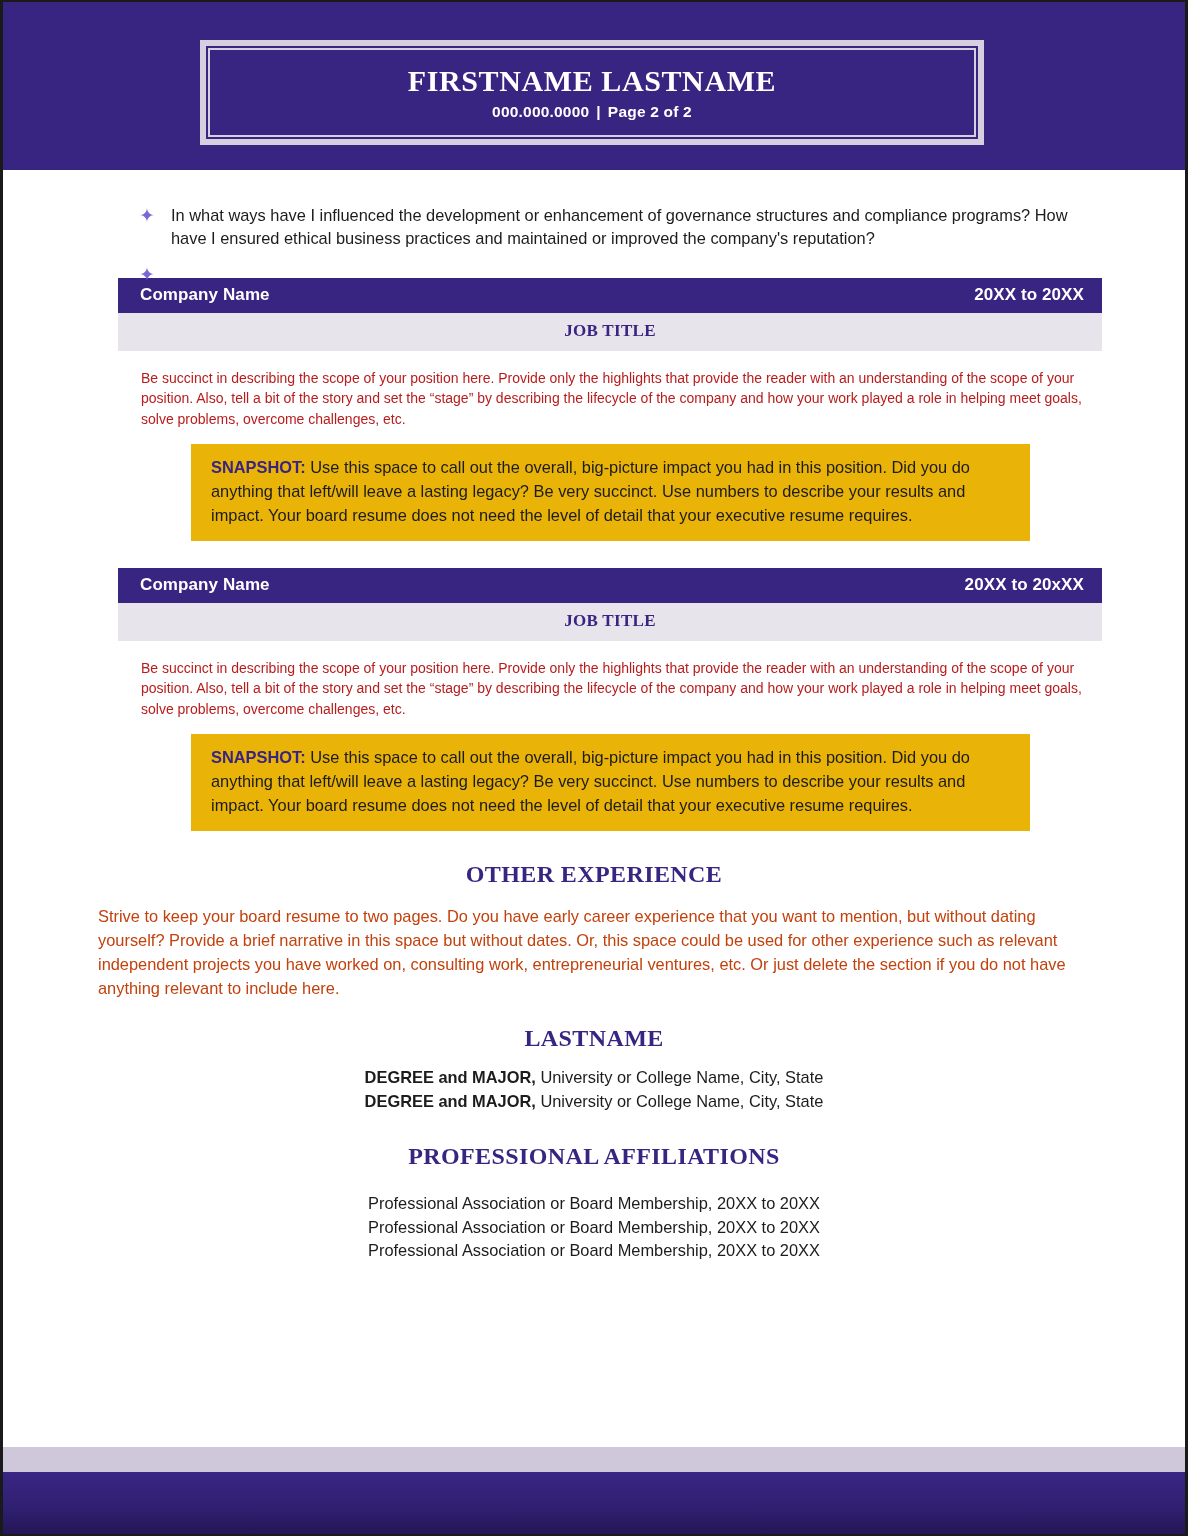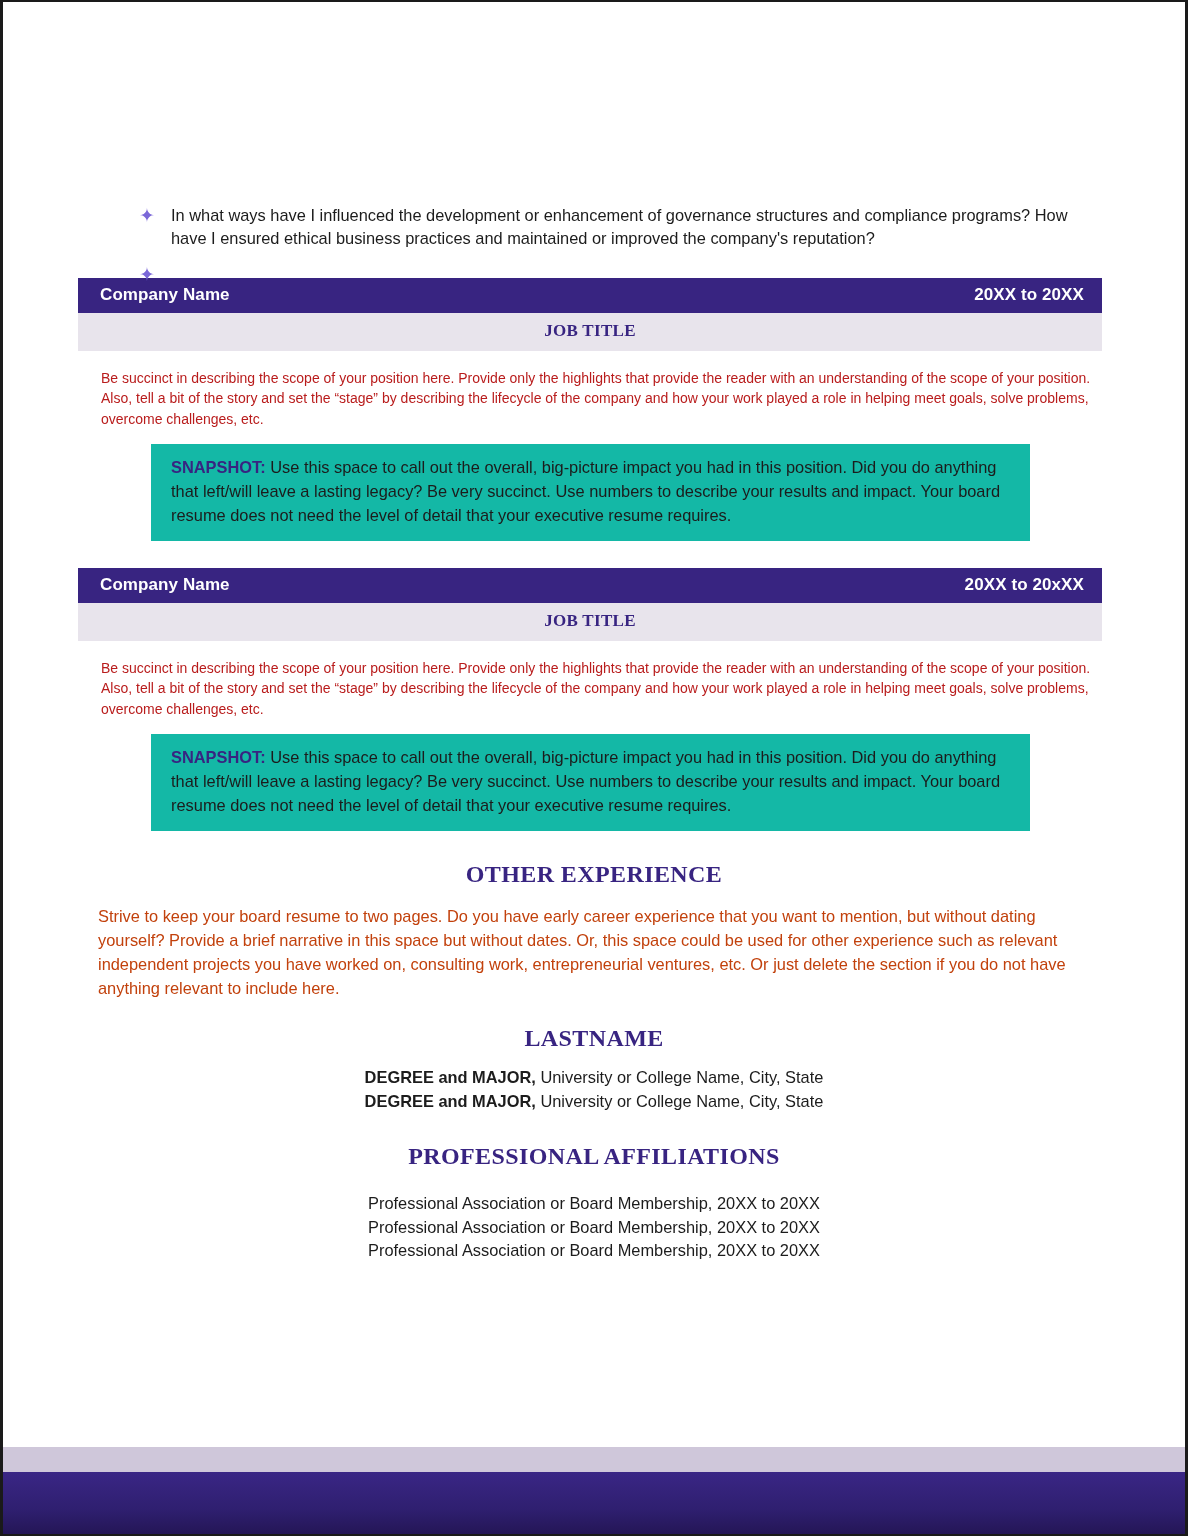--- a/index.html
+++ b/index.html
@@ -100,21 +100,21 @@
   .bullet-star {
     position: absolute;
     left: 136px;
     top: 0px;
     color: #7b68d8;
     font-size: 19px;
     line-height: 1.3;
   }
 
   
-  .job-block { margin-top: 27px; }
+  .job-block { margin-top: 27px; padding-left: 40px; }
   .company-bar {
     margin: 0 83px 0 75px;
     background: #382481;
     color: #ffffff;
     display: flex;
     align-items: center;
     justify-content: space-between;
     padding: 7px 18px 8px 22px;
     box-sizing: border-box;
   }
@@ -142,21 +142,21 @@
     font-family: Liberation Serif, serif;
   }
   .job-desc {
     margin: 17px 88px 0 98px;
     font-size: 14px;
     line-height: 1.47;
     color: #b91c1c;
   }
   .snapshot {
     margin: 15px 155px 0 148px;
-    background: #14b8a6;
+    background: #eab308;
     padding: 12px 18px 13px 20px;
     font-size: 16.4px;
     line-height: 1.45;
     color: #1c1c1c;
   }
   .snapshot-label {
     color: #382481;
     font-weight: bold;
   }
 
@@ -209,20 +209,30 @@
     bottom: 0;
     height: 62px;
     background: linear-gradient(180deg, #3a2685 0%, #2f1f70 60%, #241656 100%);
   }
 </style>
 </head>
 <body>
 
 <div class="page">
 
+  <div class="header-band">
+    <div class="header-box">
+      <div class="header-box-inner">
+        <div class="person-name">FIRSTNAME LASTNAME</div>
+        <div class="person-contact">
+          <span>000.000.0000</span><span class="contact-sep">|</span><span>Page 2 of 2</span>
+        </div>
+      </div>
+    </div>
+  </div>
 
   <div class="content">
 
     <ul class="bullet-list">
       <li class="bullet-item">
         <span class="bullet-star">✦</span>
         <span>In what ways have I influenced the development or enhancement of governance structures and compliance programs? How have I ensured ethical business practices and maintained or improved the company's reputation?</span>
       </li>
       <li class="bullet-item">
         <span class="bullet-star">✦</span>

